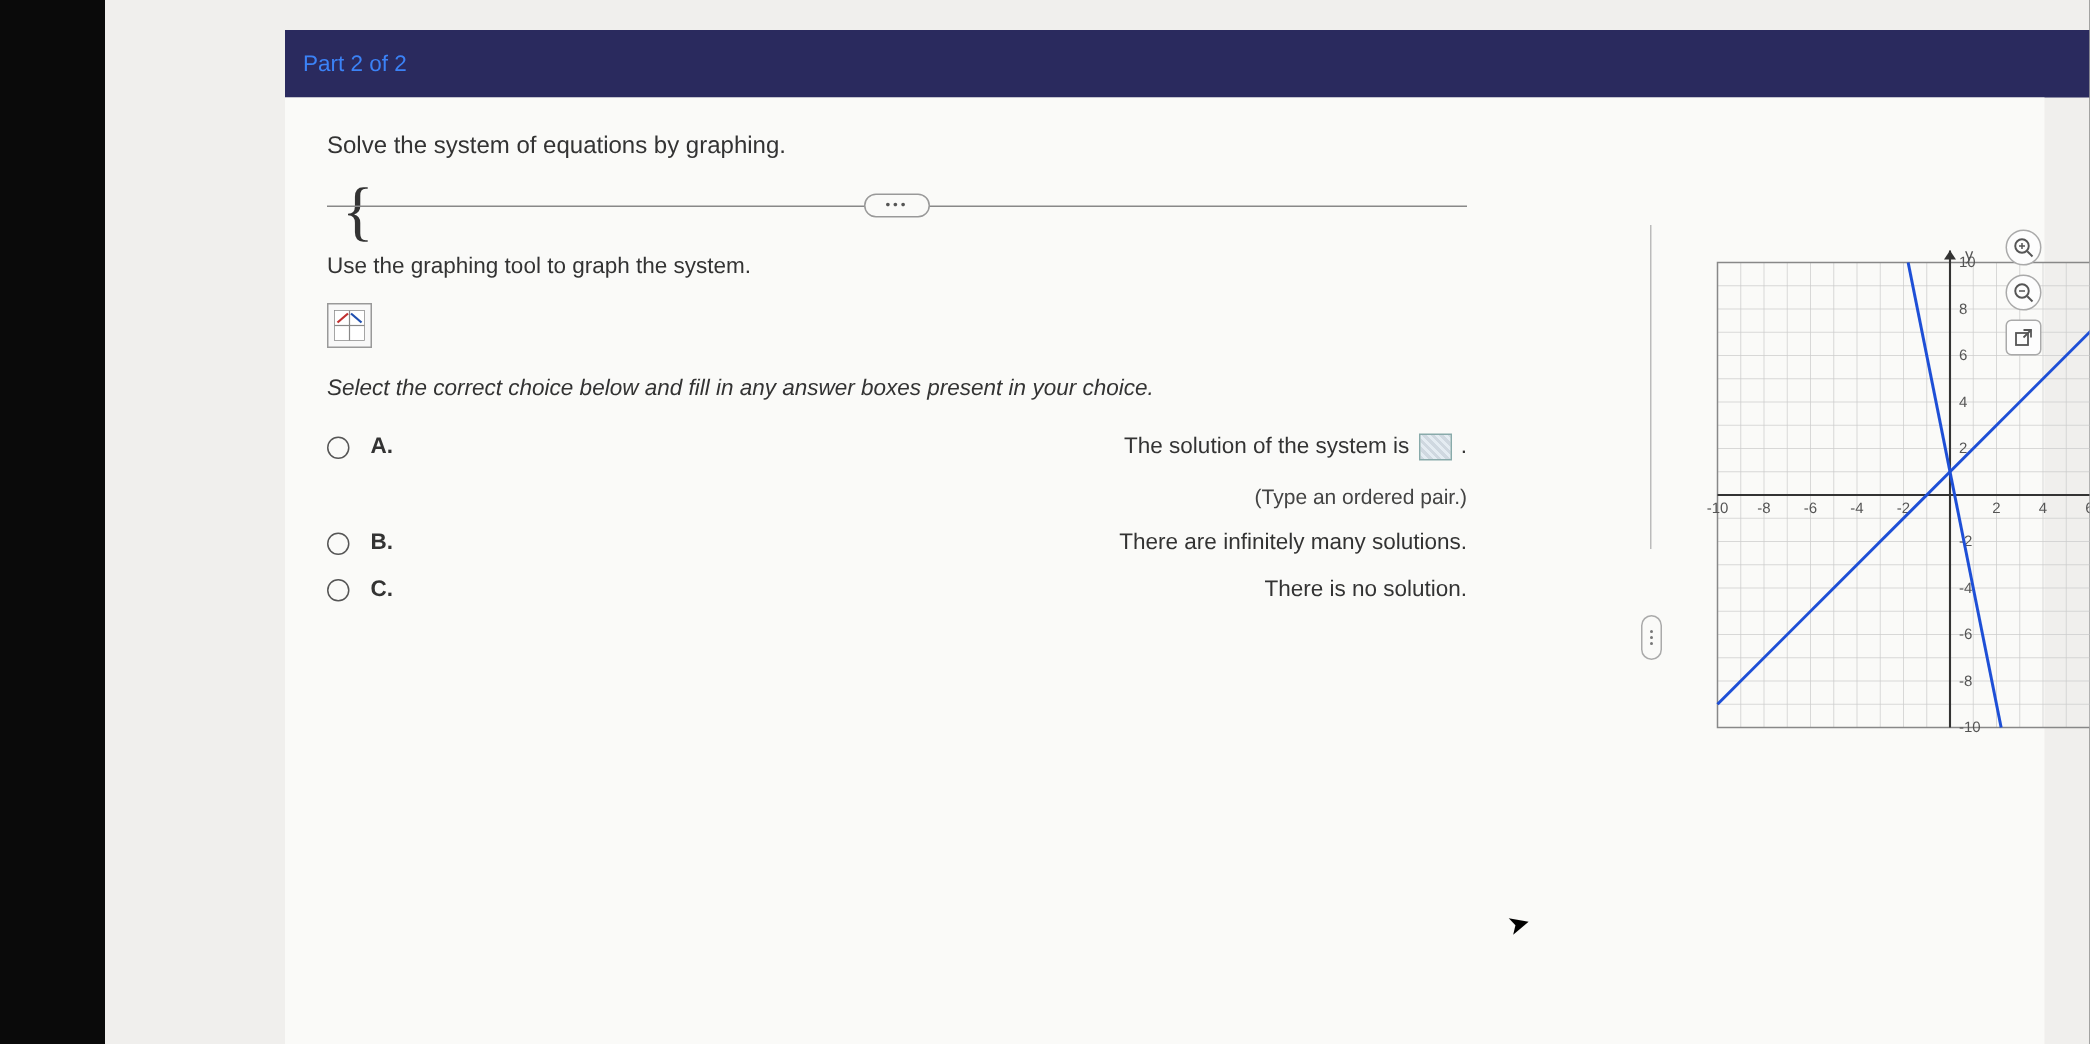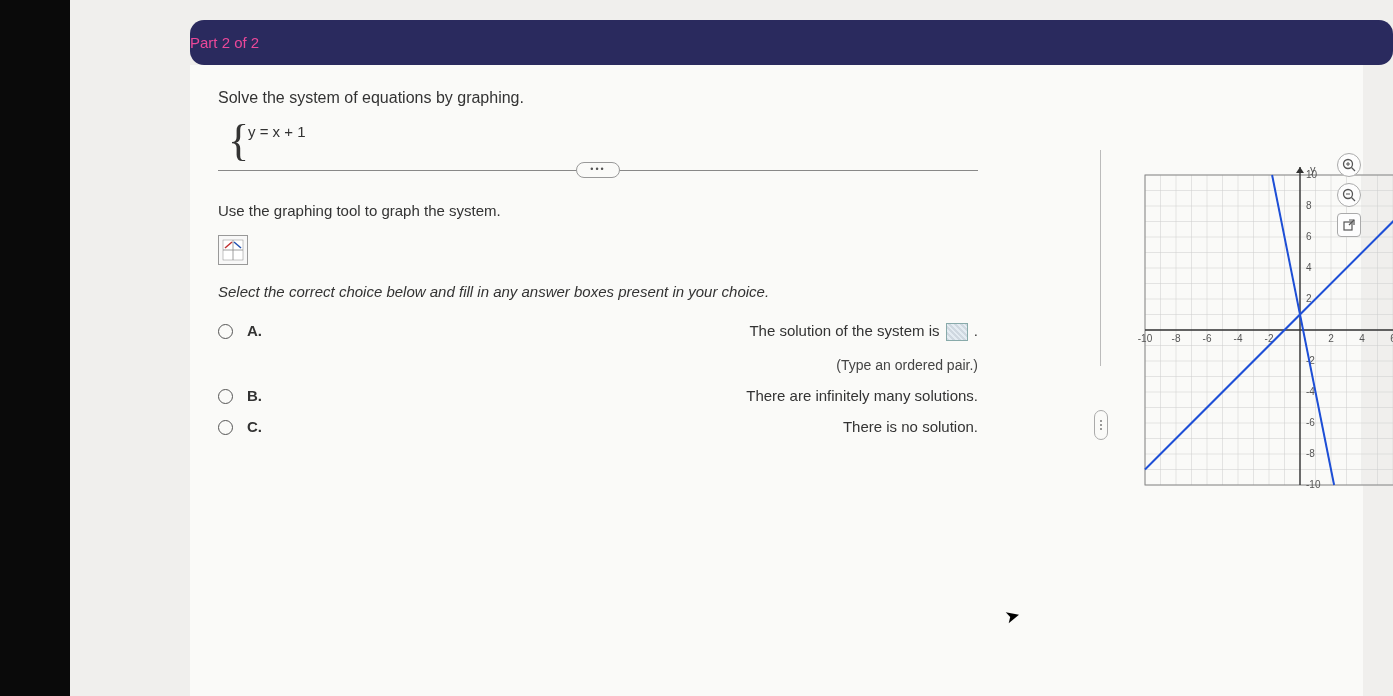--- a/index.html
+++ b/index.html
@@ -26,25 +26,24 @@
     height: 696px;
     background: #f0efed;
   }
   .part-header {
     position: absolute;
     left: 120px;
     top: 20px;
     right: 0;
     height: 45px;
     background: #2a2a5e;
-    color: #ec4899;
+    color: #3b82f6;
     font-size: 15px;
-    padding: 14px 0;
+    padding: 14px 12px;
     font-weight: 400;
-    border-radius: 14px;
   }
   .content-area {
     position: absolute;
     left: 120px;
     top: 65px;
     right: 30px;
     bottom: 0;
     background: #fafaf8;
     padding: 24px 28px;
   }
@@ -249,21 +248,20 @@
   </div>
 
   <div class="content-area">
 
     <div class="question-col">
 
       <div class="instruction">Solve the system of equations by graphing.</div>
 
       <div class="eq-system">
         <span class="brace">{</span>
-        <div class="eq-line">y = x + 1</div>
       </div>
 
       <div class="divider-row">
         <div class="divider-line"></div>
         <div class="divider-pill">•••</div>
       </div>
 
       <div class="sub-instruction">Use the graphing tool to graph the system.</div>
 
       <div class="graph-tool-btn">

